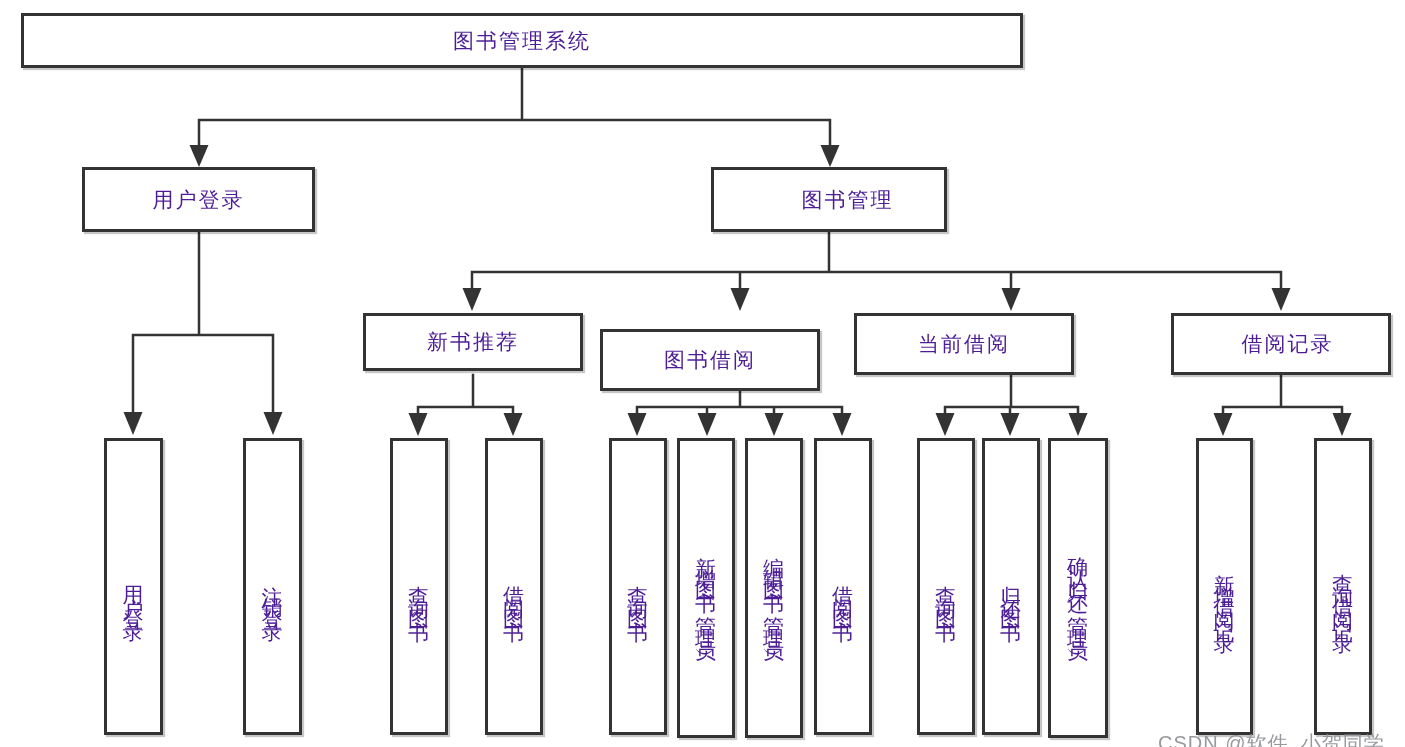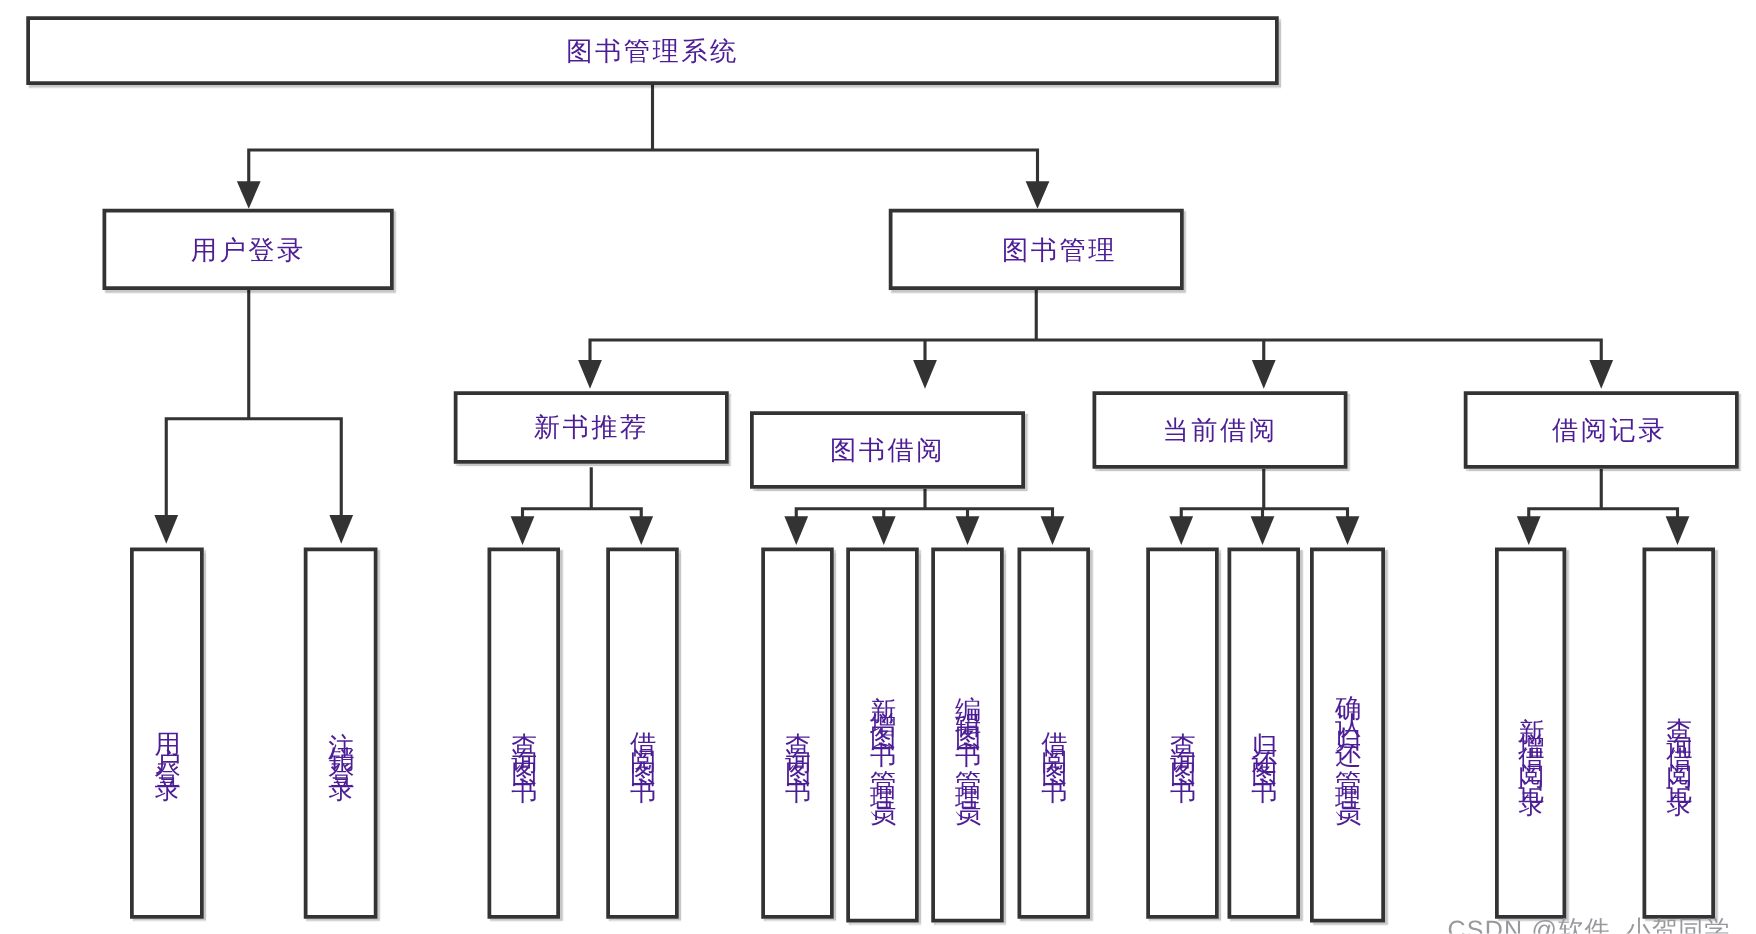--- a/index.html
+++ b/index.html
@@ -84,21 +84,21 @@
   <div class="box" style="left:711px;top:167px;width:236px;height:65px;padding-left:37px;">
     <span class="hlbl">图书管理</span>
   </div>
 
   <div class="box" style="left:363px;top:313px;width:220px;height:58px;">
     <span class="hlbl">新书推荐</span>
   </div>
   <div class="box" style="left:600px;top:313px;width:220px;height:62px;margin-top:16px;">
     <span class="hlbl">图书借阅</span>
   </div>
-  <div class="box" style="left:874px;top:313px;width:204px;height:62px;">
+  <div class="box" style="left:854px;top:313px;width:220px;height:62px;">
     <span class="hlbl">当前借阅</span>
   </div>
   <div class="box" style="left:1171px;top:313px;width:220px;height:62px;padding-left:13px;">
     <span class="hlbl">借阅记录</span>
   </div>
 
   <div class="box" style="left:104px;top:438px;width:59px;height:297px;">
     <span class="vlbl">用户登录</span>
   </div>
   <div class="box" style="left:243px;top:438px;width:59px;height:297px;">

